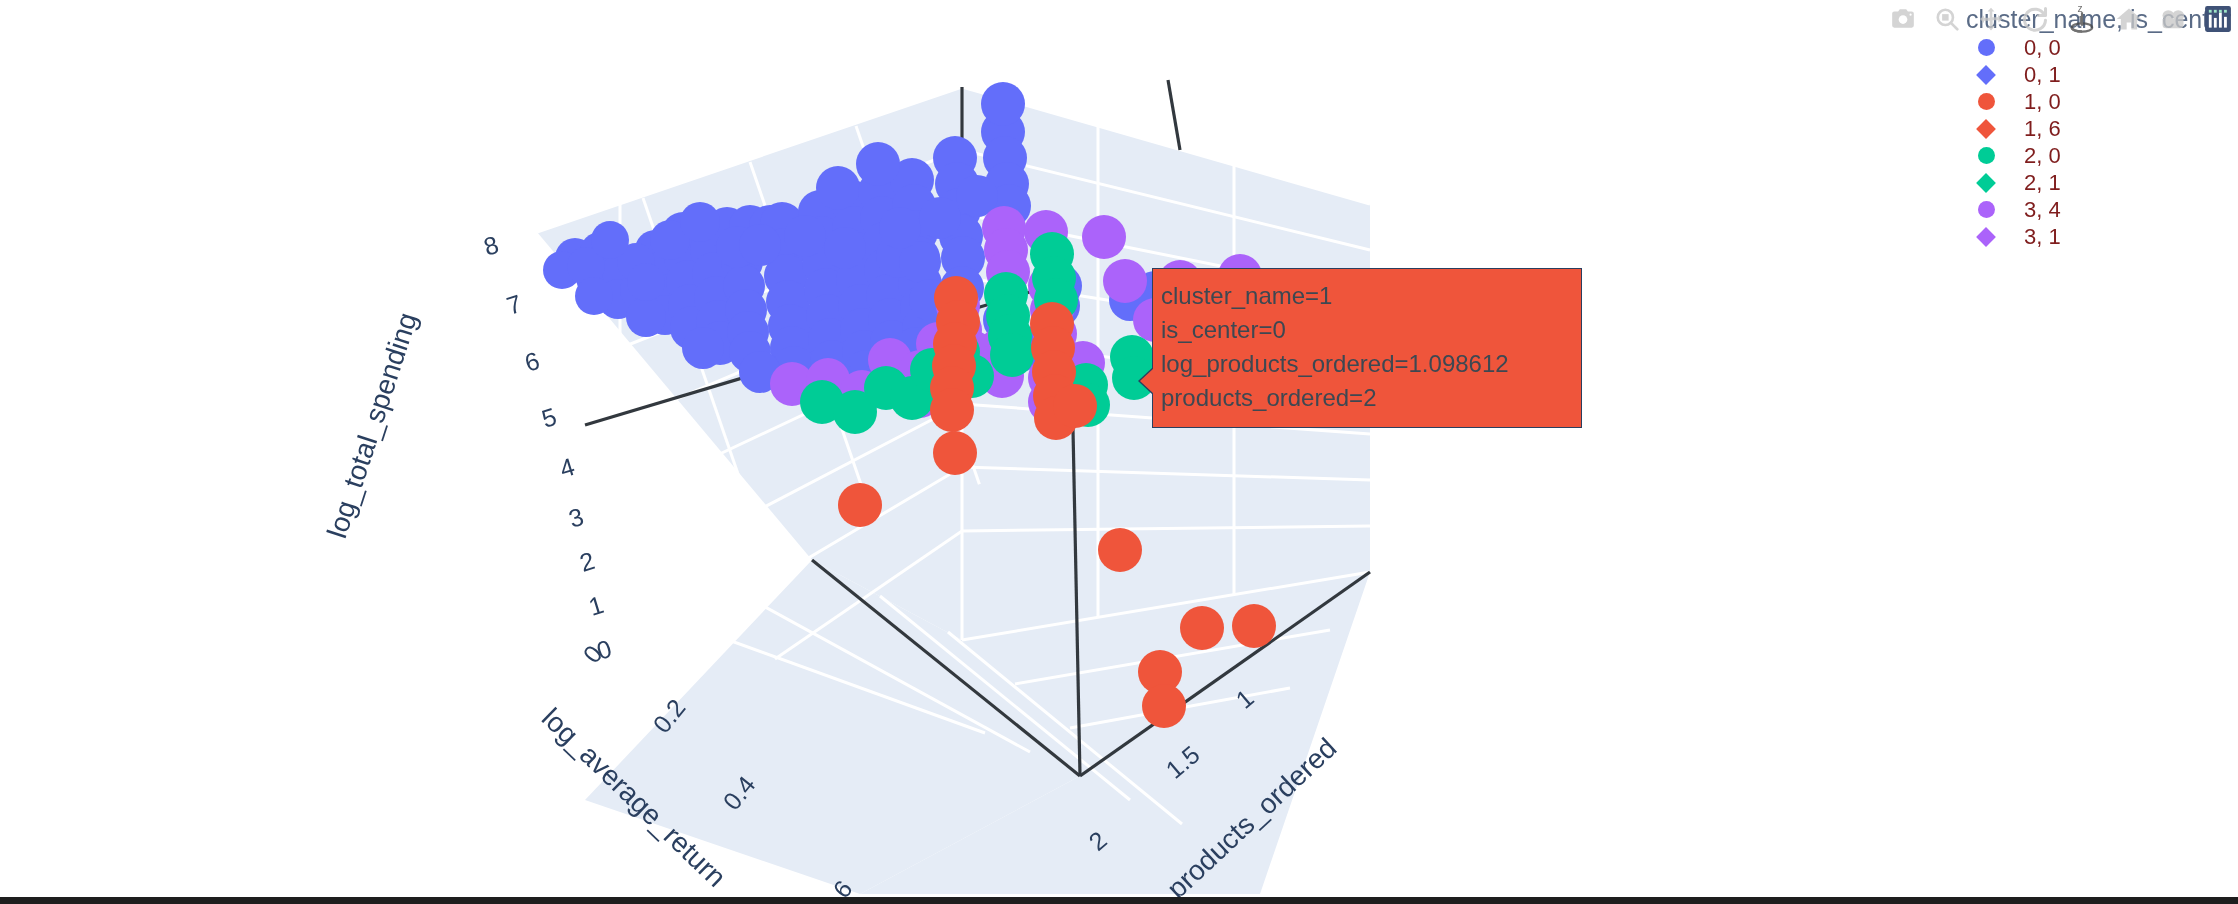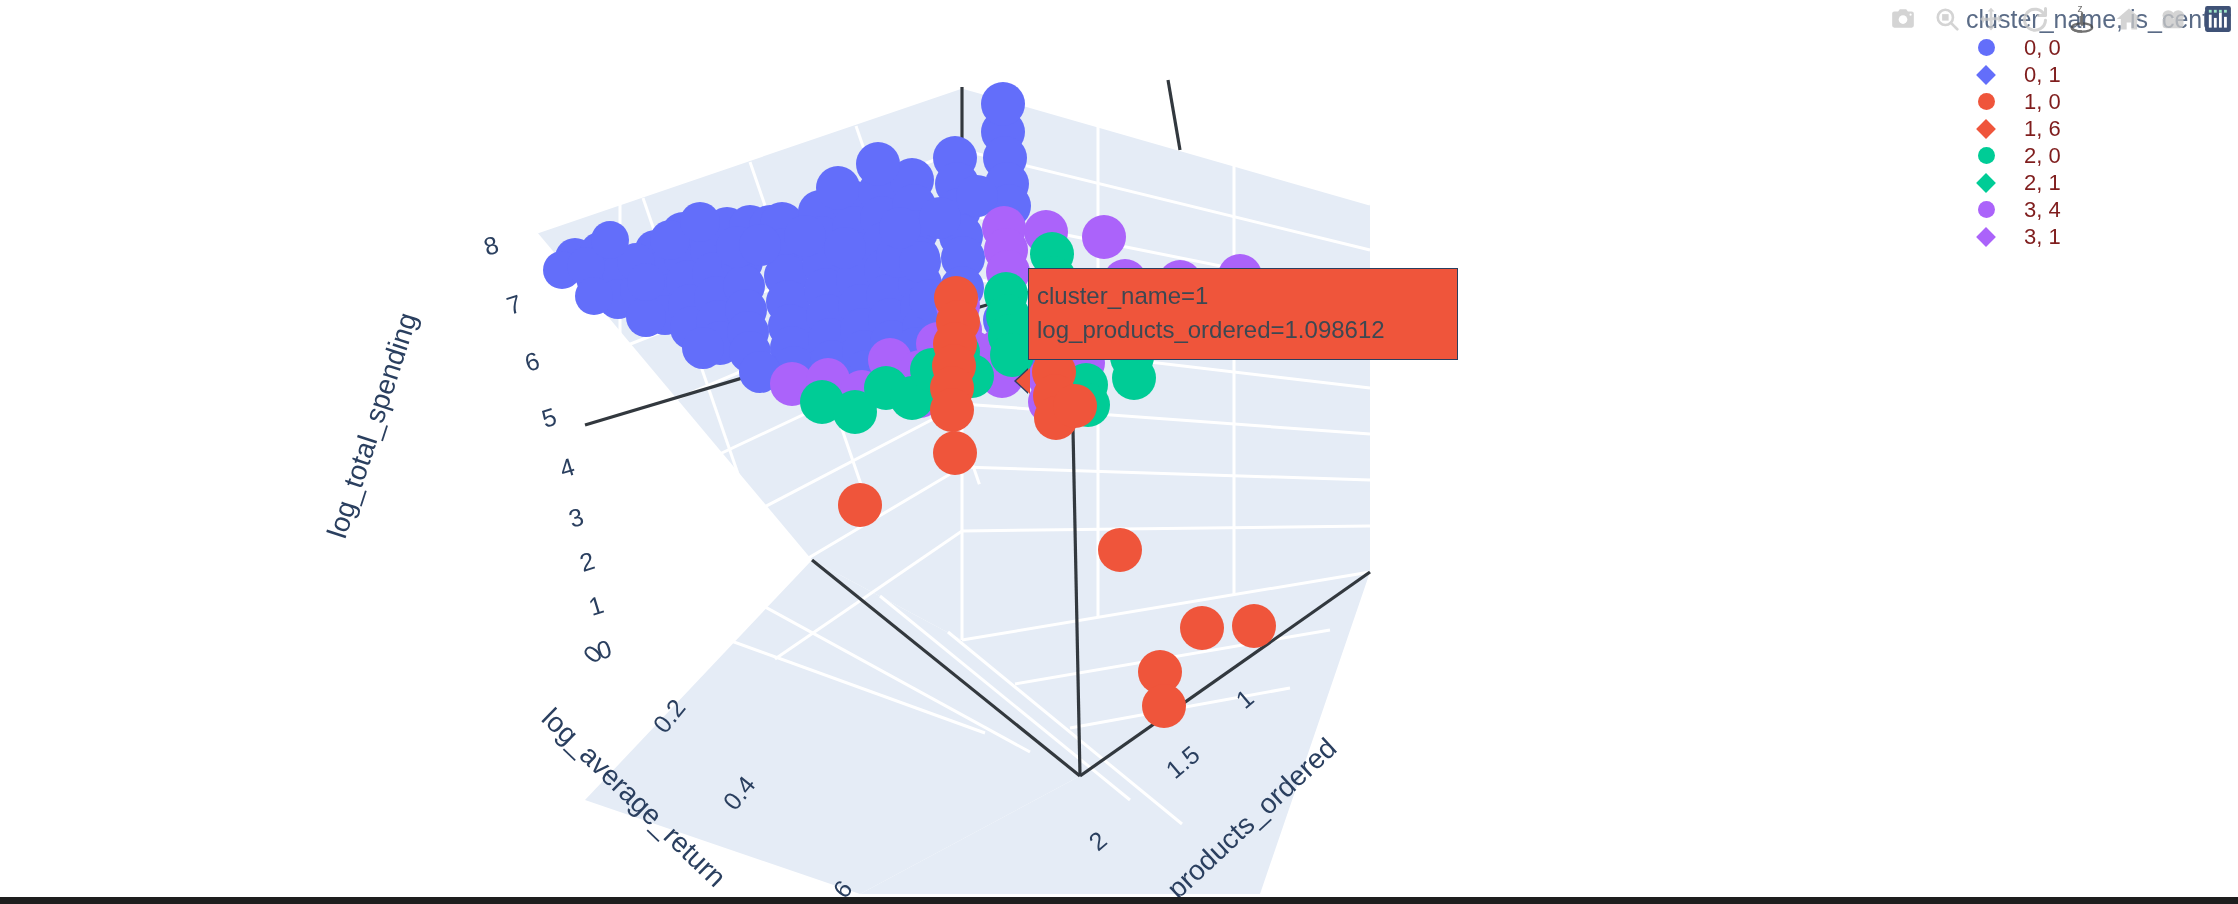--- a/index.html
+++ b/index.html
@@ -19,21 +19,21 @@
   
   #legend{position:absolute;left:1966px;top:4px;width:272px;z-index:30;}
   #legend-title{font-size:25px;color:#5a6b86;white-space:nowrap;line-height:30px;height:30px;overflow:hidden;}
   .legend-item{display:flex;align-items:center;height:27px;cursor:pointer;}
   .legend-swatch{width:40px;display:flex;align-items:center;justify-content:center;}
   .legend-label{font-size:22px;color:#7f1d1d;margin-left:18px;line-height:27px;}
   .sym-circle{width:17px;height:17px;border-radius:50%;}
   .sym-diamond{width:14px;height:14px;transform:rotate(45deg);}
 
   
-  #tooltip{position:absolute;left:1028px;top:268px;width:430px;background:#ef553b;border:1px solid #2a3f5f;
+  #tooltip{position:absolute;left:1152px;top:268px;width:430px;background:#ef553b;border:1px solid #2a3f5f;
            padding:10px 0 12px 8px;box-sizing:border-box;z-index:35;}
   #tooltip .tl{font-size:24px;color:#3d4852;line-height:34px;white-space:nowrap;}
   #tooltip-arrow{position:absolute;left:-13px;top:99px;width:0;height:0;
            border-top:13px solid transparent;border-bottom:13px solid transparent;border-right:14px solid #ef553b;}
   #tooltip-arrow-b{position:absolute;left:-15px;top:99px;width:0;height:0;
            border-top:13px solid transparent;border-bottom:13px solid transparent;border-right:14px solid #2a3f5f;z-index:-1;}
 
   
   #bottom-band{position:absolute;left:0;bottom:0;width:2238px;height:7px;background:#1e1e1e;z-index:60;}
 
@@ -332,21 +332,23 @@
       <text class="ax-tick" x="1175" y="780" transform="rotate(-40 1175 780)">1.5</text>
       <text class="ax-tick" x="1098" y="852" transform="rotate(-40 1098 852)">2</text>
     </g>
     <text class="ax-title" x="1178" y="900" transform="rotate(-43 1178 900)">products_ordered</text>
   </svg>
 
   <div id="tooltip">
     <div id="tooltip-arrow-b"></div>
     <div id="tooltip-arrow"></div>
     <div class="tl">cluster_name=1</div>
+    <div class="tl">is_center=0</div>
     <div class="tl">log_products_ordered=1.098612</div>
+    <div class="tl">products_ordered=2</div>
   </div>
 
   <div id="legend">
     <div id="legend-title">cluster_name, is_center</div>
 
     <div class="legend-item">
       <span class="legend-swatch">
           <span class="sym-circle" style="background:#636efa"></span>
         </span>
       <span class="legend-label">0, 0</span>

